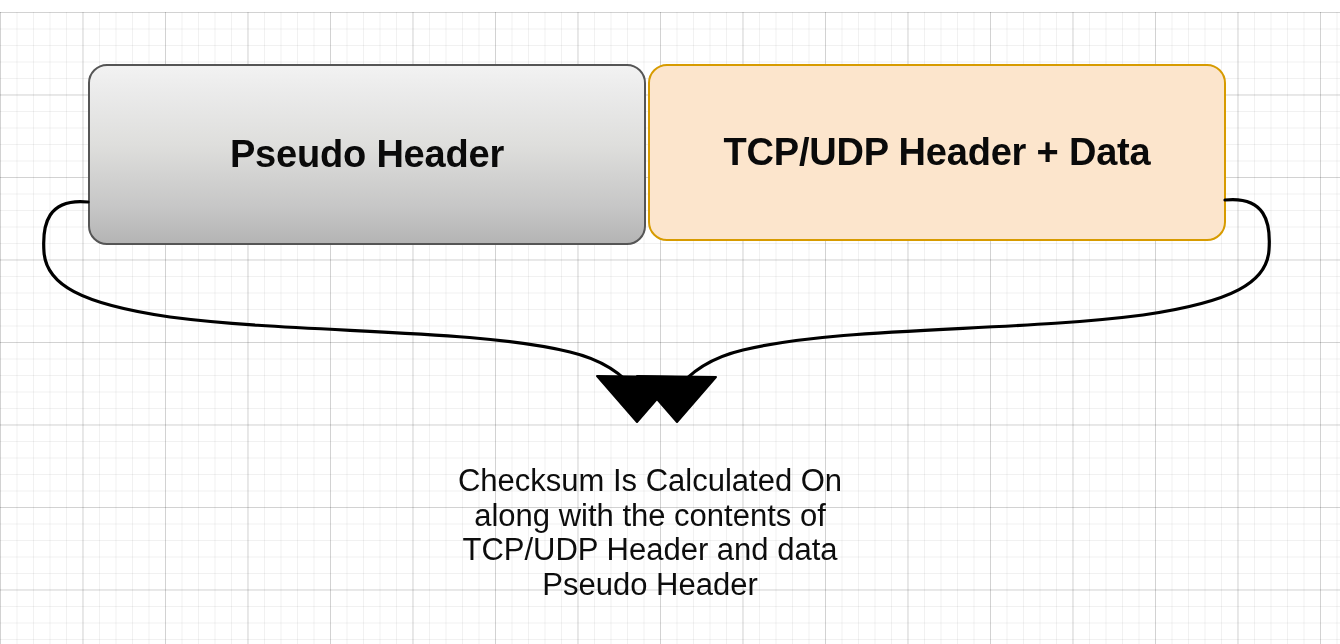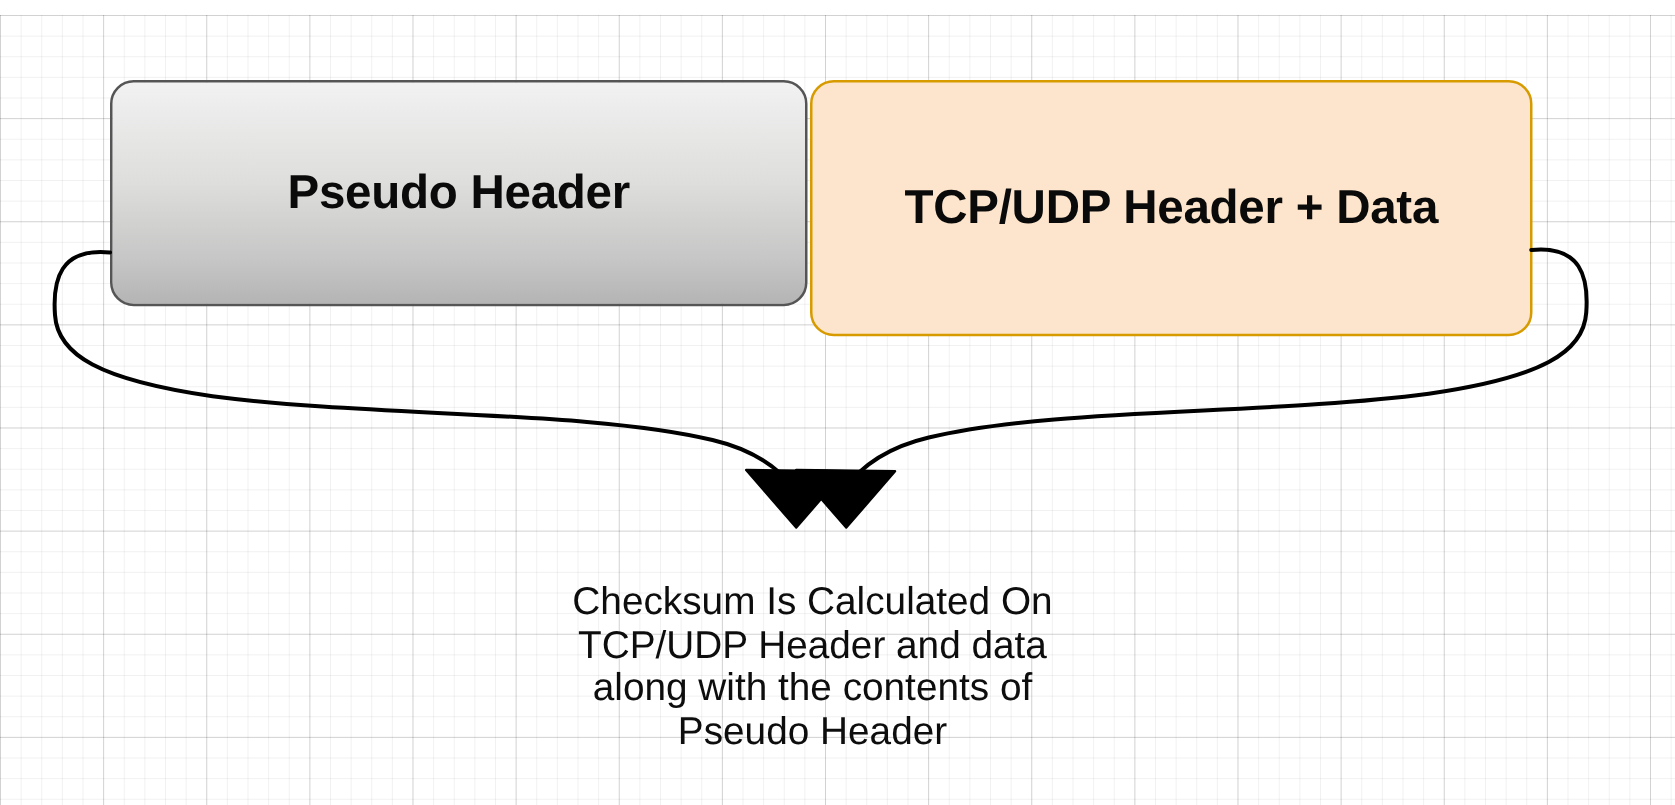--- a/index.html
+++ b/index.html
@@ -51,21 +51,21 @@
     height: 181px;
     border: 2px solid #555555;
     border-radius: 19px;
     background: linear-gradient(to bottom, #f2f2f2 0%, #ececec 12%, #dededc 45%, #c6c6c6 80%, #b4b4b4 100%);
   }
 
   #tcp-udp-box {
     left: 648px;
     top: 52px;
     width: 578px;
-    height: 205px;
+    height: 177px;
     border: 2px solid #d79b00;
     border-radius: 19px;
     background: #fce5cc;
   }
 
   .box-label {
     font-size: 38px;
     font-weight: bold;
     color: #0a0a0a;
     letter-spacing: -0.2px;
@@ -124,18 +124,18 @@
              C 1265,184 1271,210 1269,238
              C 1267,270 1233,290 1143,303
              C 1013,320 843,314 743,338
              C 705,347 685,366 675,380" fill="none" stroke="#000000" stroke-width="3.2" stroke-linecap="round" stroke-linejoin="round"></path>
 
     <path d="M 637,364 L 716,365 L 677,410 Z" fill="#000000" stroke="#000000" stroke-width="2" stroke-linejoin="round"></path>
   </svg>
 
   <div id="caption">
     <div>Checksum Is Calculated On</div>
+    <div>along with the contents of</div>
     <div>TCP/UDP Header and data</div>
-    <div>along with the contents of</div>
     <div>Pseudo Header</div>
   </div>
 
 </div>
 
 </body></html>

